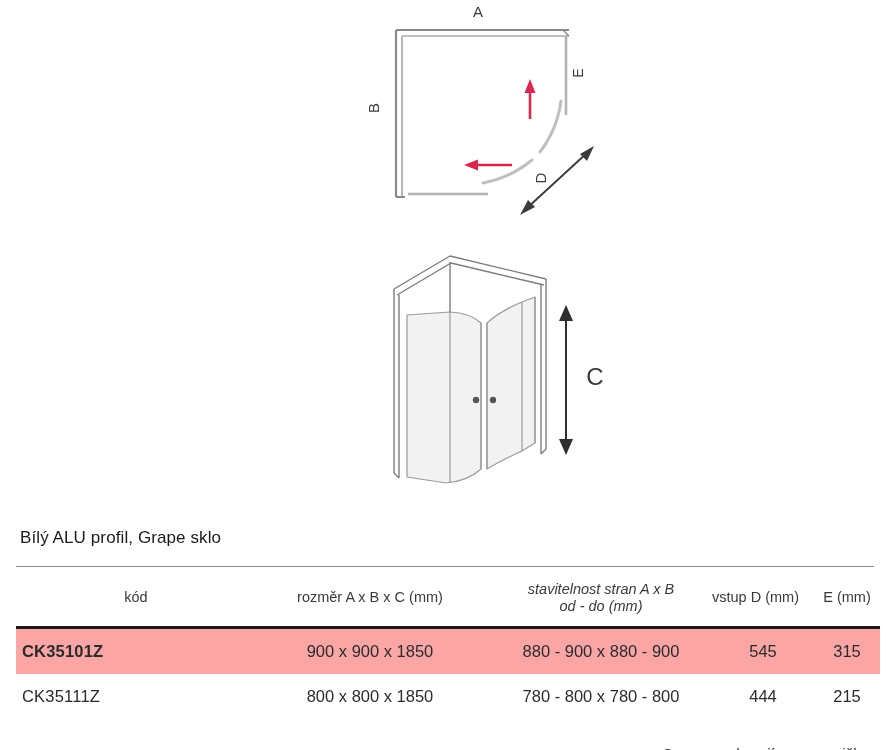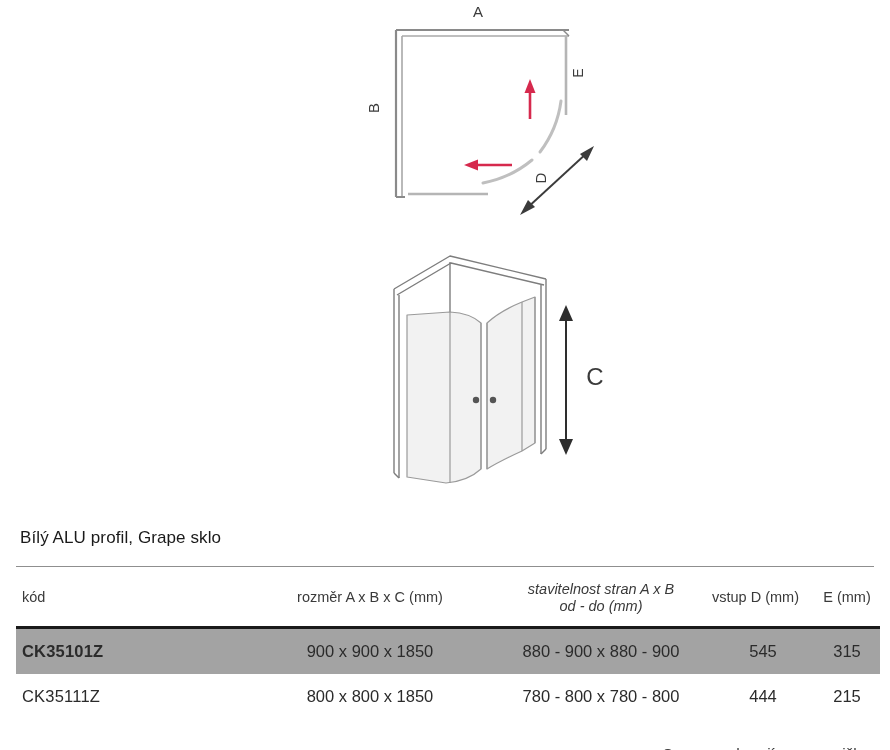--- a/index.html
+++ b/index.html
@@ -64,33 +64,33 @@
     font-weight: normal;
     font-size: 14.5px;
     color: #3a3a3a;
     padding: 14px 0 12px 0;
     vertical-align: middle;
     line-height: 1.15;
   }
   table#spec-table thead tr {
     border-bottom: 3px solid #1a1a1a;
   }
-  .col-kod     { width: 228px; text-align: left; padding-left: 6px !important; }
+  .col-kod     { width: 228px; text-align: center; padding-left: 6px !important; }
   .col-rozmer  { width: 240px; text-align: center; }
   .col-stav    { width: 222px; text-align: center; font-style: italic; }
   .col-vstup   { width: 102px; text-align: left; }
   .col-e       { width: 66px;  text-align: center; }
 
   table#spec-table tbody td {
     font-size: 16.5px;
     color: #2b2b2b;
     padding: 13px 0 13px 0;
     vertical-align: middle;
   }
-  tbody tr.row-shaded { background: #a3a3a3; }
+  tbody tr.row-shaded { background: #fca5a5; }
   td.cell-code {
     text-align: left;
     padding-left: 6px !important;
     letter-spacing: .2px;
   }
   tr.row-shaded td.cell-code { font-weight: bold; color: #1a1a1a; }
   td.cell-center { text-align: center; }
 
   #footnote {
     text-align: right;

